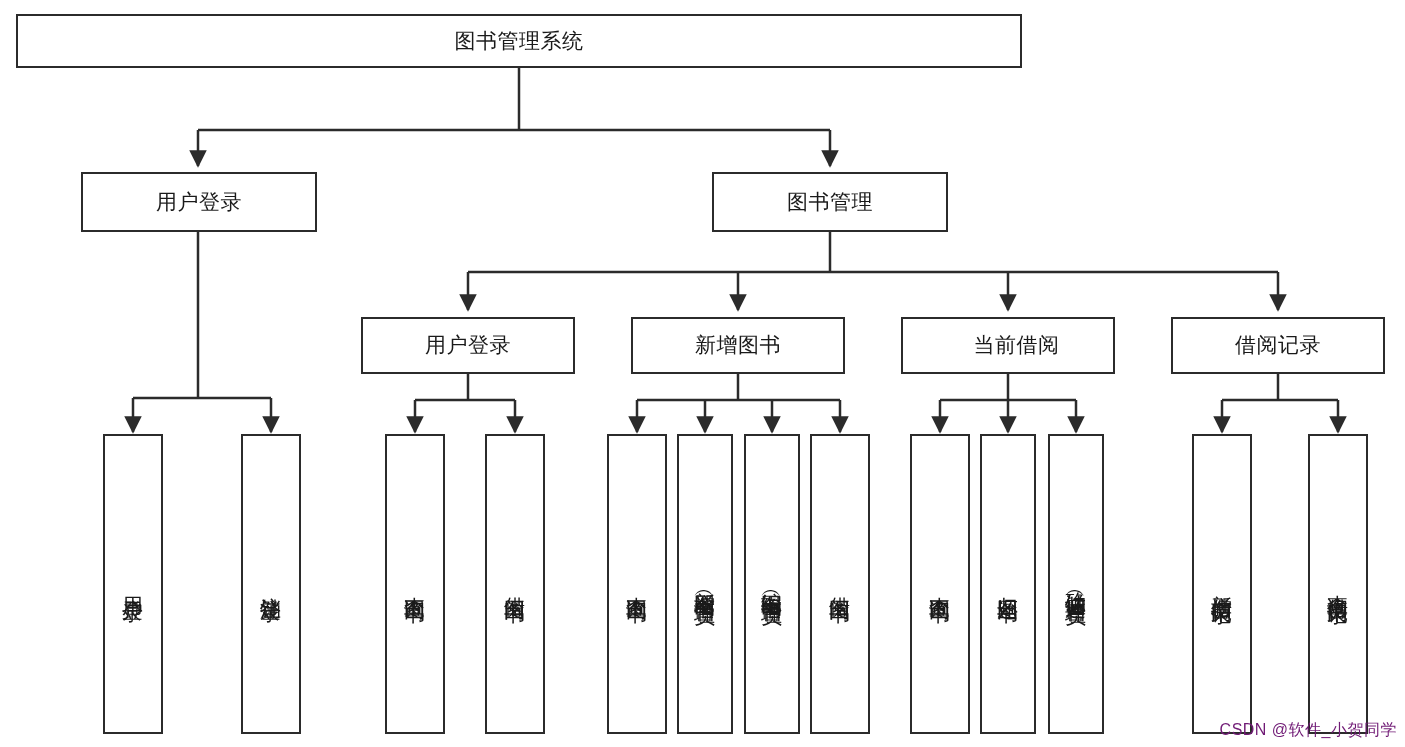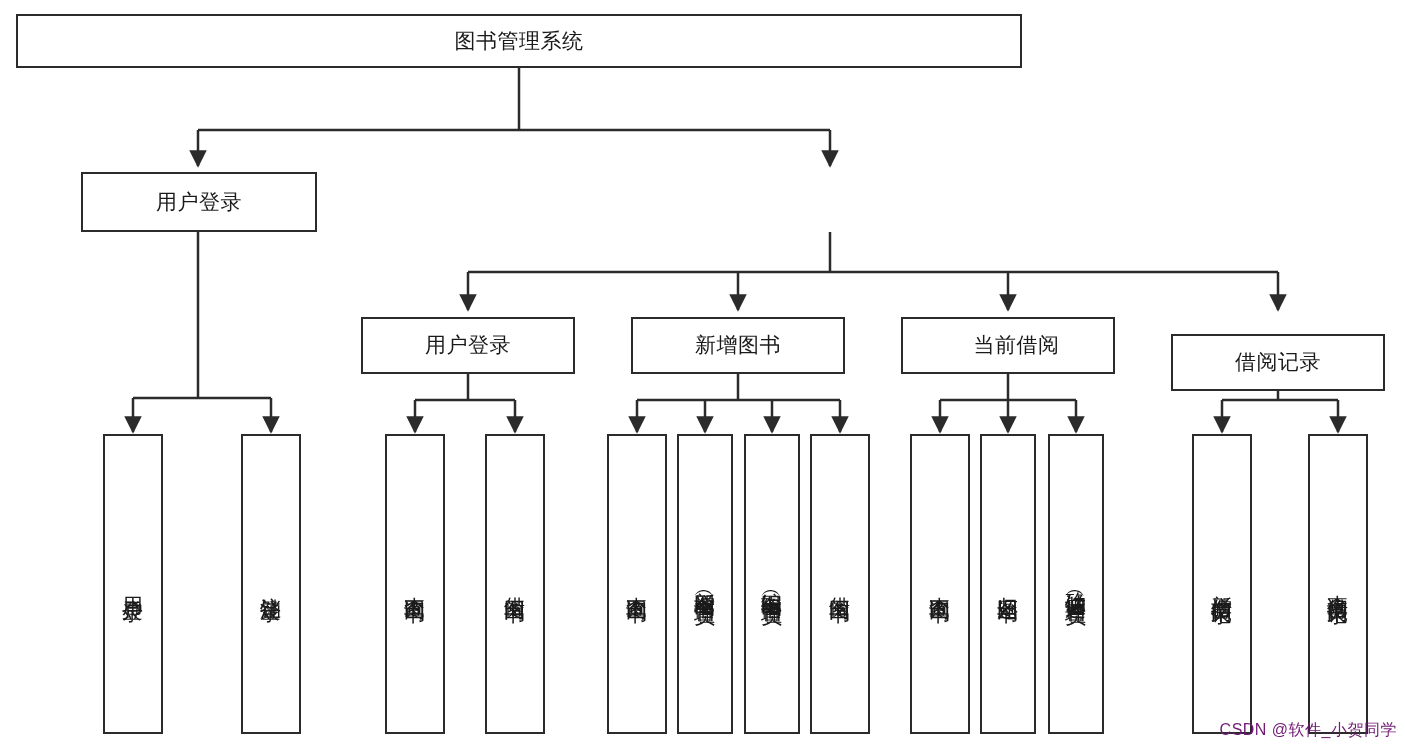--- a/index.html
+++ b/index.html
@@ -127,31 +127,34 @@
     </g>
   </svg>
 
   <div class="node h" style="left:16px; top:14px; width:1006px; height:54px;">
     <span class="label">图书管理系统</span>
   </div>
 
   <div class="node h" style="left:81px; top:172px; width:236px; height:60px;">
     <span class="label">用户登录</span>
   </div>
+  <div class="node h" style="left:712px; top:172px; width:236px; height:60px;">
+    <span class="label">图书管理</span>
+  </div>
 
   <div class="node h" style="left:361px; top:317px; width:214px; height:57px;">
     <span class="label">用户登录</span>
   </div>
   <div class="node h" style="left:631px; top:317px; width:214px; height:57px;">
     <span class="label">新增图书</span>
   </div>
   <div class="node h" style="left:901px; top:317px; width:214px; height:57px;padding-left:17px;">
     <span class="label">当前借阅</span>
   </div>
-  <div class="node h" style="left:1171px; top:317px; width:214px; height:57px;margin-top:17px;">
+  <div class="node h" style="left:1171px; top:317px; width:214px; height:57px;">
     <span class="label">借阅记录</span>
   </div>
 
   <div class="node v" style="left:103px; top:434px; width:60px; height:300px;">
     <span class="label">用户登录</span>
   </div>
   <div class="node v" style="left:241px; top:434px; width:60px; height:300px;">
     <span class="label">注销登录</span>
   </div>
 

